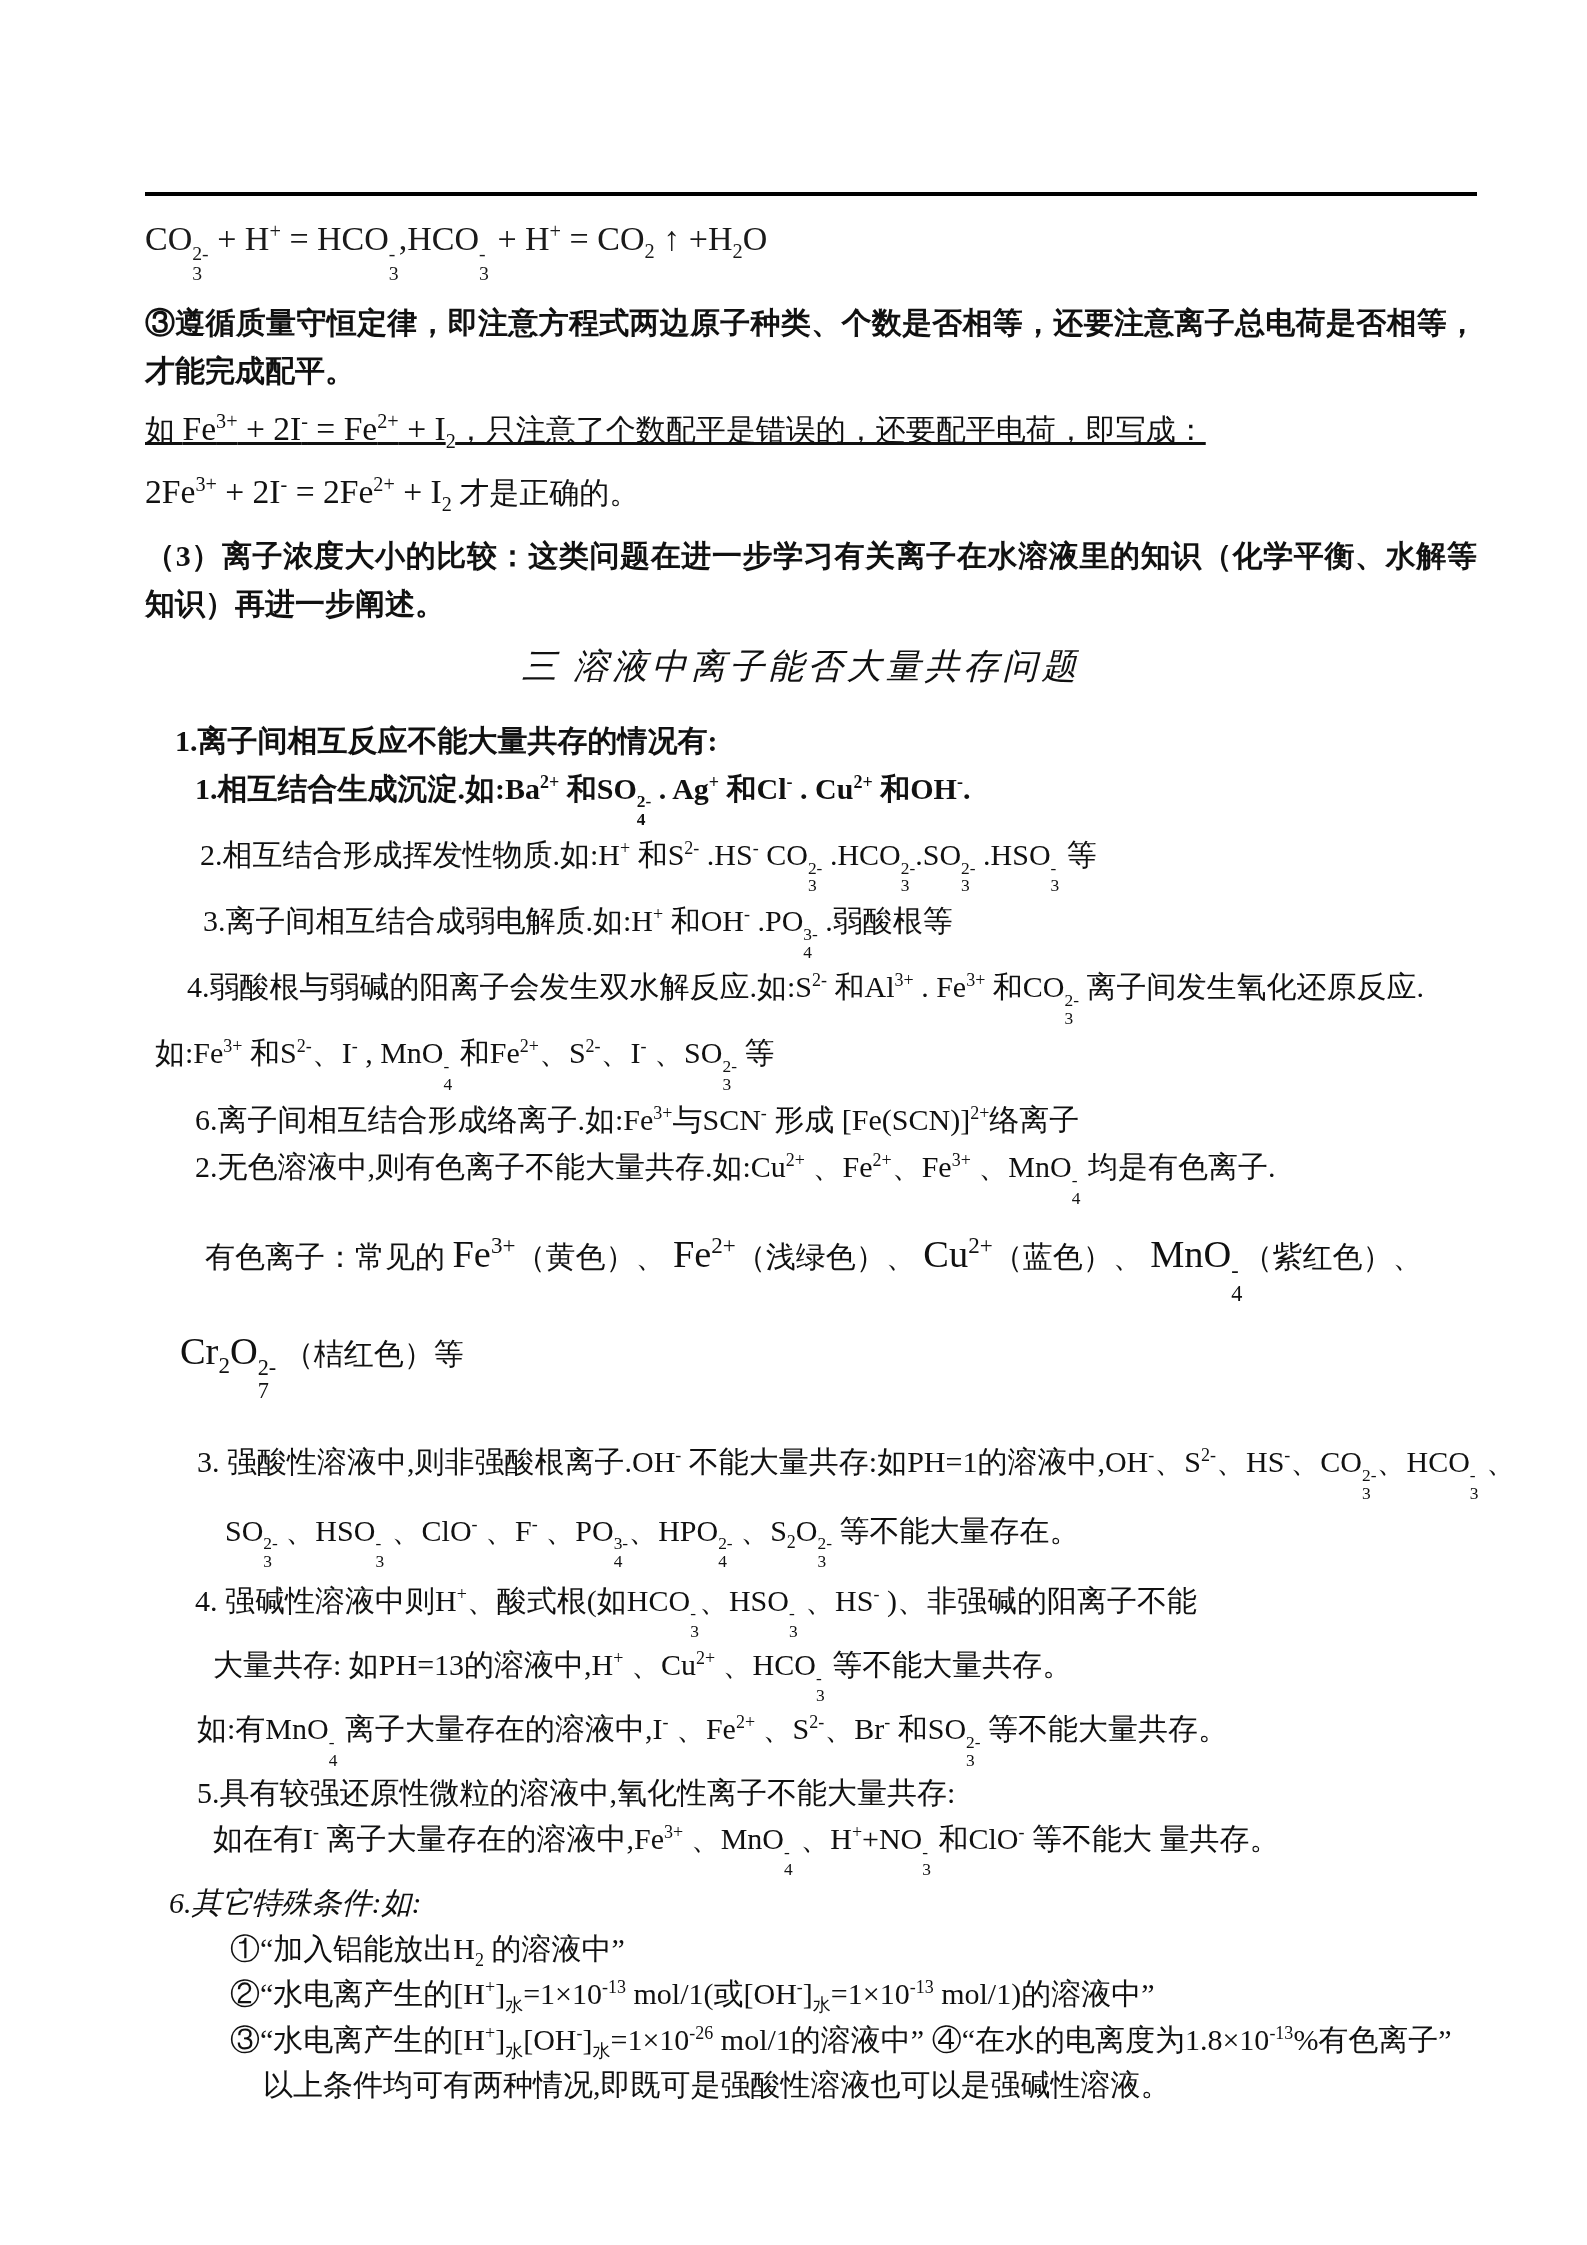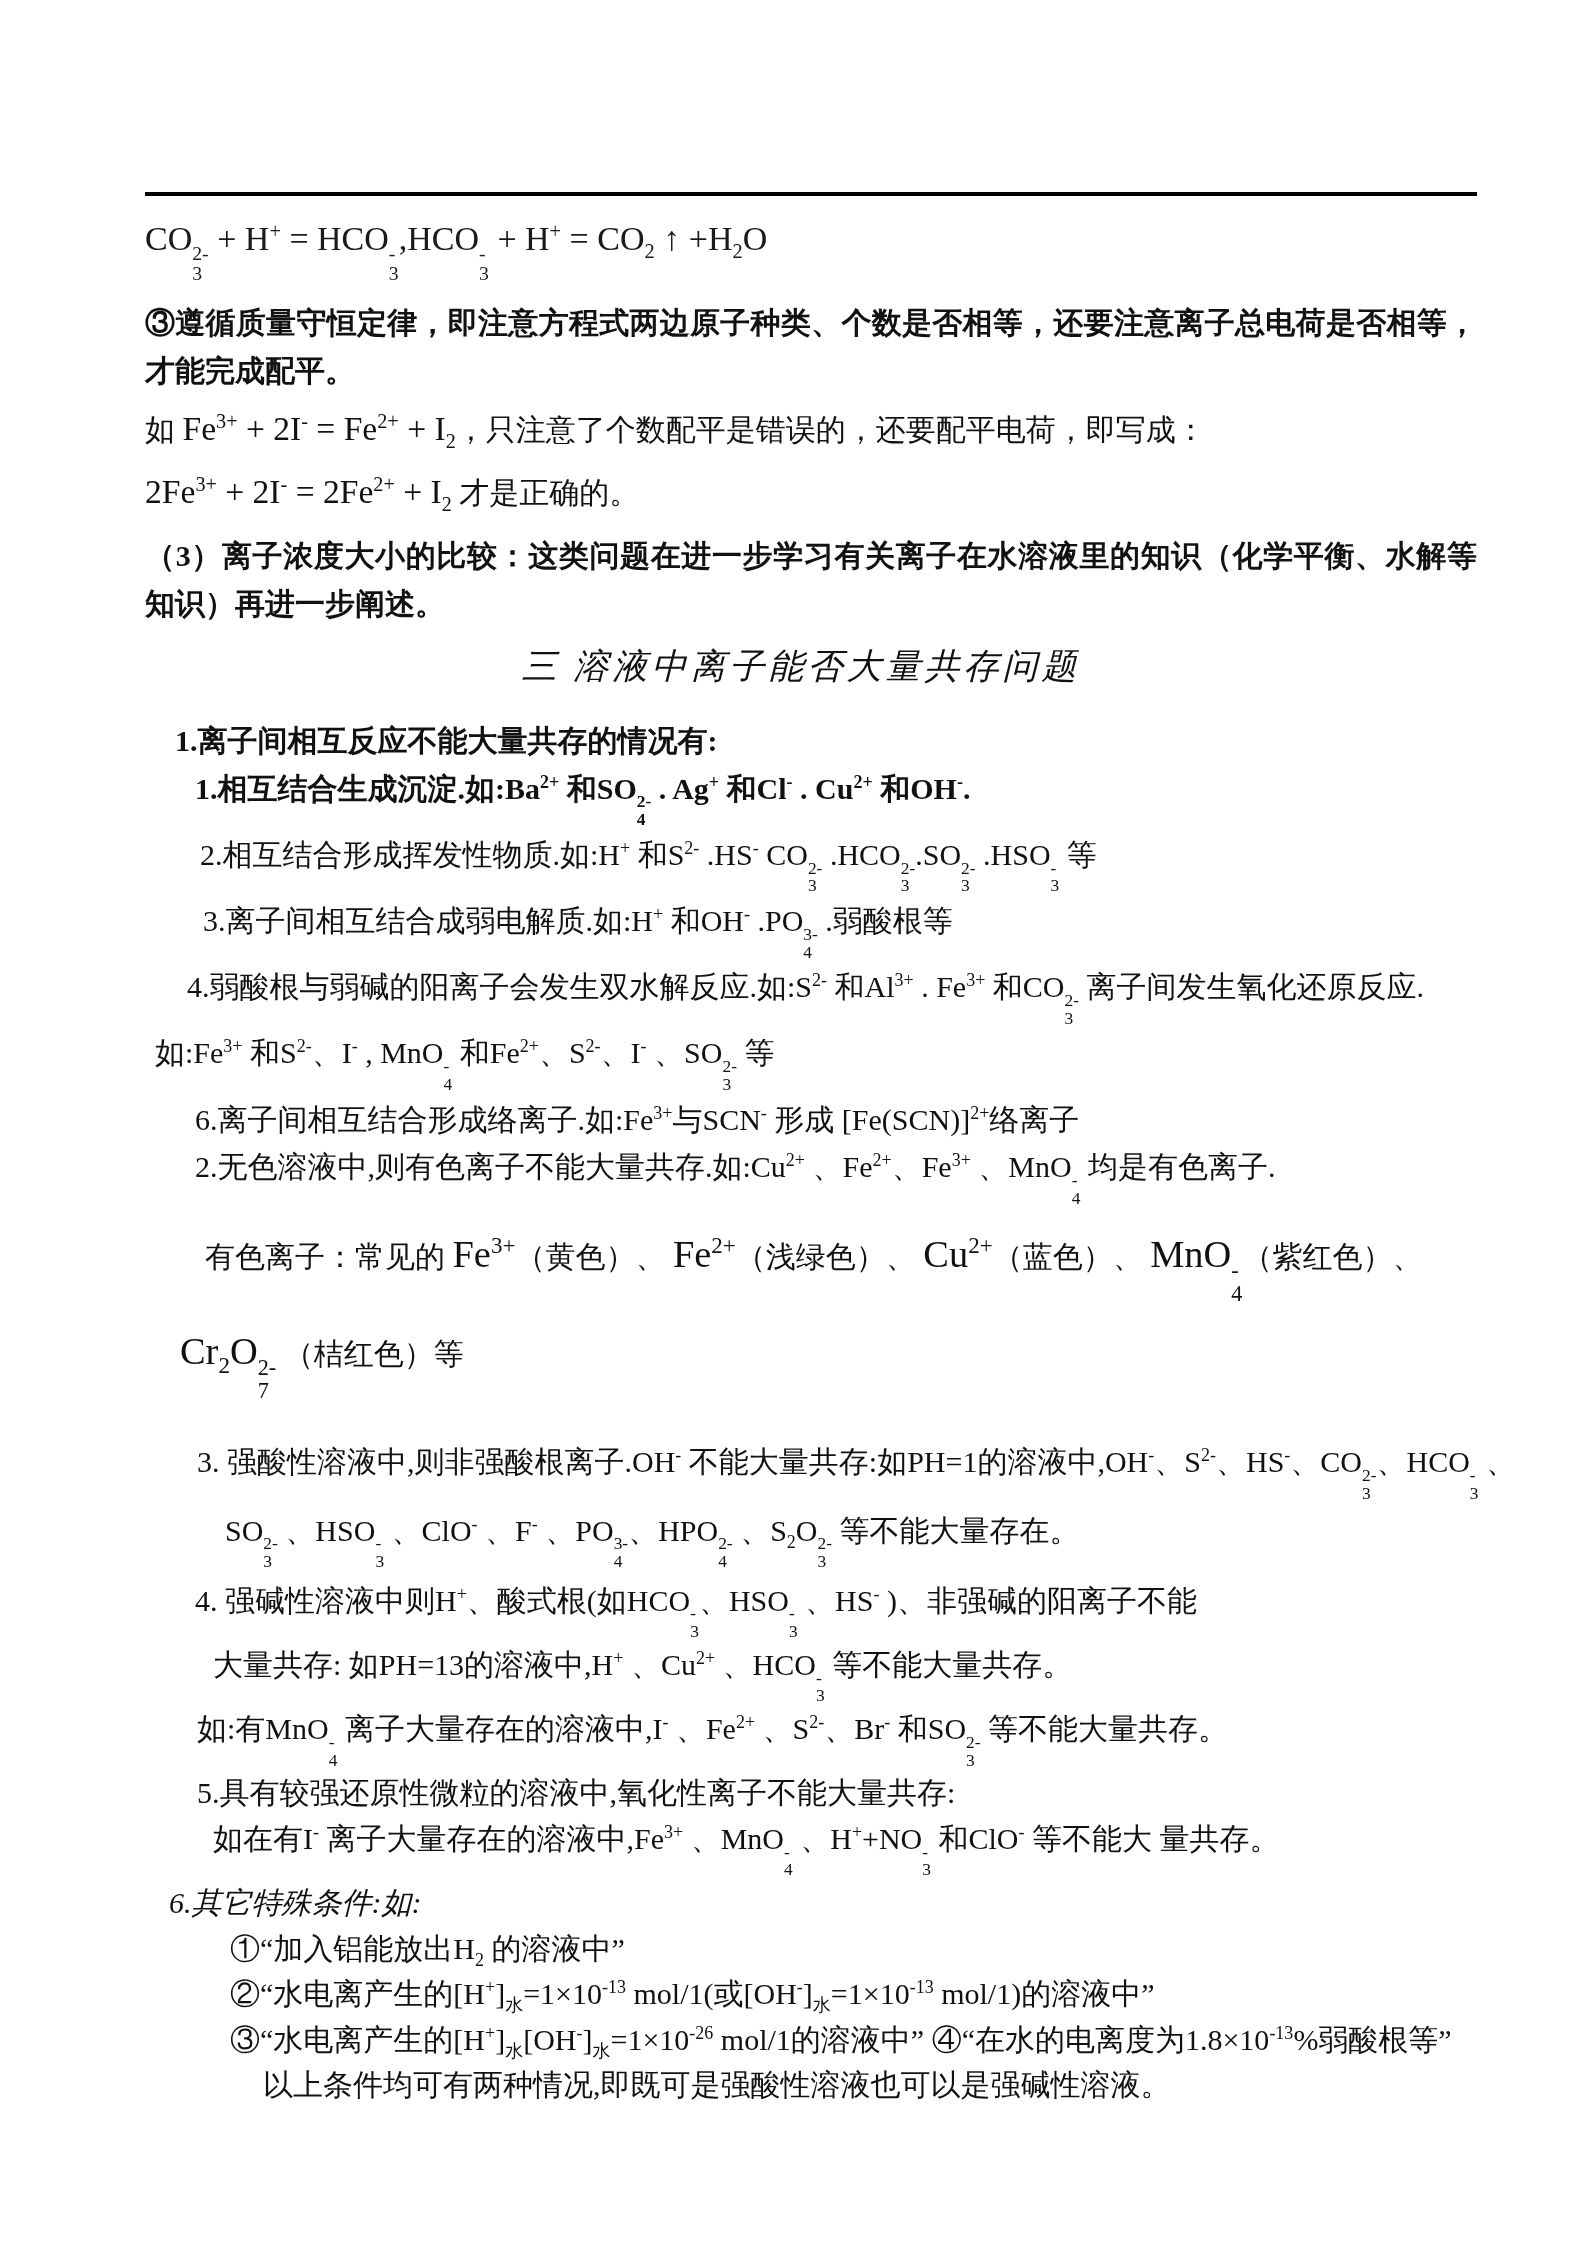--- a/index.html
+++ b/index.html
@@ -33,21 +33,21 @@
             <span class="su">2-</span>
             <span class="sb">3</span>
           </span></span><span> + H</span><span><sup>+</sup></span><span> = HCO</span><span><span class="ss">
             <span class="su">-</span>
             <span class="sb">3</span>
           </span></span><span>,HCO</span><span><span class="ss">
             <span class="su">-</span>
             <span class="sb">3</span>
           </span></span><span> + H</span><span><sup>+</sup></span><span> = CO</span><span><sub>2</sub></span><span> ↑ +H</span><span><sub>2</sub></span><span>O</span></div>
       <div class="para bold" style="margin-bottom: 10px;"><span>③遵循质量守恒定律，即注意方程式两边原子种类、个数是否相等，还要注意离子总电荷是否相等，才能完成配平。</span></div>
-      <div class="para" style="margin-bottom: 14px;"><span>如 </span><span class="fm">Fe</span><span class="fm"><sup>3+</sup></span><span class="fm"> + 2I</span><span class="fm"><sup>-</sup></span><span class="fm"> = Fe</span><span class="fm"><sup>2+</sup></span><span class="fm"> + I</span><span class="fm"><sub>2</sub></span><span>，只注意了个数配平是错误的，还要配平电荷，即写成：</span></div>
+      <div class="para" style="margin-bottom: 14px; text-decoration: underline;"><span>如 </span><span class="fm">Fe</span><span class="fm"><sup>3+</sup></span><span class="fm"> + 2I</span><span class="fm"><sup>-</sup></span><span class="fm"> = Fe</span><span class="fm"><sup>2+</sup></span><span class="fm"> + I</span><span class="fm"><sub>2</sub></span><span>，只注意了个数配平是错误的，还要配平电荷，即写成：</span></div>
       <div class="para" style="margin-bottom: 16px;"><span class="fm">2Fe</span><span class="fm"><sup>3+</sup></span><span class="fm"> + 2I</span><span class="fm"><sup>-</sup></span><span class="fm"> = 2Fe</span><span class="fm"><sup>2+</sup></span><span class="fm"> + I</span><span class="fm"><sub>2</sub></span><span> 才是正确的。</span></div>
       <div class="para bold" style="margin-bottom: 14px;"><span>（3）离子浓度大小的比较：这类问题在进一步学习有关离子在水溶液里的知识（化学平衡、水解等知识）再进一步阐述。</span></div>
       <div class="para title" style="margin-top: 10px; margin-bottom: 26px;"><span>三 溶液中离子能否大量共存问题</span></div>
       <div class="para bhead" style="margin-left: 30px; margin-bottom: 4px;"><span>1.离子间相互反应不能大量共存的情况有:</span></div>
       <div class="para" style="margin-left: 50px; margin-bottom: 4px; font-weight: bold;"><span>1.相互结合生成沉淀.如:Ba</span><span><sup>2+</sup></span><span> 和SO</span><span><span class="ss">
             <span class="su">2-</span>
             <span class="sb">4</span>
           </span></span><span> . Ag</span><span><sup>+</sup></span><span> 和Cl</span><span><sup>-</sup></span><span> . Cu</span><span><sup>2+</sup></span><span> 和OH</span><span><sup>-</sup></span><span>.</span></div>
       <div class="para" style="margin-left: 55px; margin-bottom: 4px;"><span>2.相互结合形成挥发性物质.如:H</span><span><sup>+</sup></span><span> 和S</span><span><sup>2-</sup></span><span> .HS</span><span><sup>-</sup></span><span> CO</span><span><span class="ss">
             <span class="su">2-</span>
@@ -135,17 +135,17 @@
       <div class="para" style="margin-left: 68px; margin-bottom: 2px;"><span>如在有I</span><span><sup>-</sup></span><span> 离子大量存在的溶液中,Fe</span><span><sup>3+</sup></span><span> 、MnO</span><span><span class="ss">
             <span class="su">-</span>
             <span class="sb">4</span>
           </span></span><span> 、H</span><span><sup>+</sup></span><span>+NO</span><span><span class="ss">
             <span class="su">-</span>
             <span class="sb">3</span>
           </span></span><span> 和ClO</span><span><sup>-</sup></span><span> 等不能大 量共存。</span></div>
       <div class="para" style="margin-left: 24px; margin-bottom: 2px; font-style: italic;"><span>6.其它特殊条件:如:</span></div>
       <div class="para" style="margin-left: 85px; margin-bottom: 2px;"><span>①“加入铝能放出H</span><span><sub>2</sub></span><span> 的溶液中”</span></div>
       <div class="para" style="margin-left: 85px; margin-bottom: 2px;"><span>②“水电离产生的[H</span><span><sup>+</sup></span><span>]</span><span><sub>水</sub></span><span>=1×10</span><span><sup>-13</sup></span><span> mol/1(或[OH</span><span><sup>-</sup></span><span>]</span><span><sub>水</sub></span><span>=1×10</span><span><sup>-13</sup></span><span> mol/1)的溶液中”</span></div>
-      <div class="para nw" style="margin-left: 85px; margin-bottom: 2px;"><span>③“水电离产生的[H</span><span><sup>+</sup></span><span>]</span><span><sub>水</sub></span><span>[OH</span><span><sup>-</sup></span><span>]</span><span><sub>水</sub></span><span>=1×10</span><span><sup>-26</sup></span><span> mol/1的溶液中”  ④“在水的电离度为1.8×10</span><span><sup>-13</sup></span><span>%弱酸根等”</span></div>
+      <div class="para nw" style="margin-left: 85px; margin-bottom: 2px;"><span>③“水电离产生的[H</span><span><sup>+</sup></span><span>]</span><span><sub>水</sub></span><span>[OH</span><span><sup>-</sup></span><span>]</span><span><sub>水</sub></span><span>=1×10</span><span><sup>-26</sup></span><span> mol/1的溶液中”  ④“在水的电离度为1.8×10</span><span><sup>-13</sup></span><span>%有色离子”</span></div>
       <div class="para" style="margin-left: 118px; margin-bottom: 2px;"><span>以上条件均可有两种情况,即既可是强酸性溶液也可以是强碱性溶液。</span></div>
     </div>
 
 </div>
 
 </body></html>

